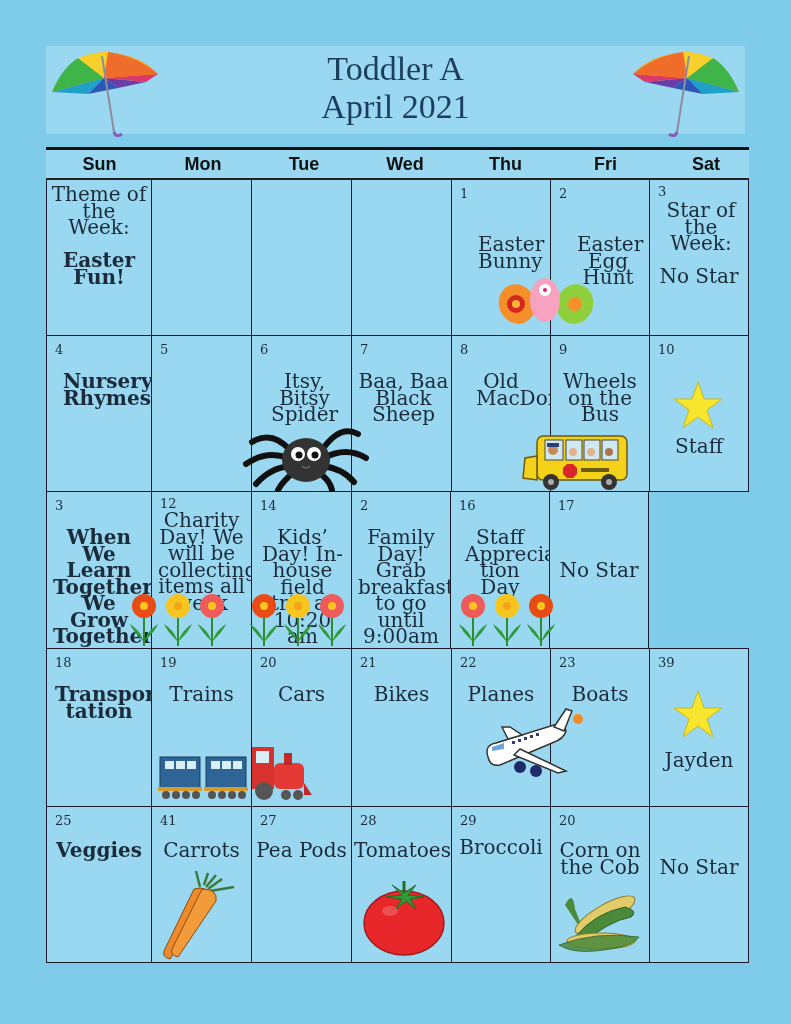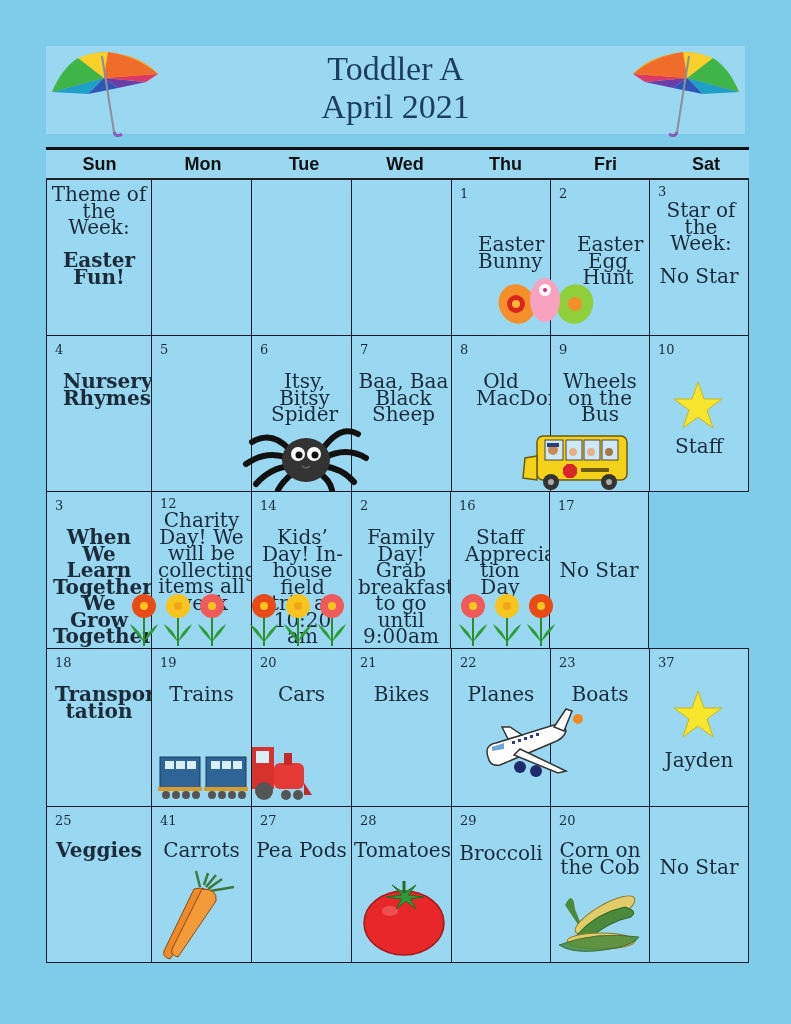--- a/index.html
+++ b/index.html
@@ -371,21 +371,21 @@
         <circle cx="40" cy="62" r="6" fill="#1f2a6b"></circle>
           <circle cx="56" cy="66" r="6" fill="#1f2a6b"></circle>
         <circle cx="98" cy="14" r="5" fill="#f08a24"></circle>
       </svg>
     </div>
     <div class="cell" style="width:99px">
       <span class="daynum">23</span>
       <div class="txt" style="top:37px">Boats</div>
     </div>
     <div class="cell" style="width:100px">
-      <span class="daynum">37</span>
+      <span class="daynum">39</span>
       <svg class="art" style="left:22px;top:40px" width="52" height="50" viewBox="0 0 52 50">
         <polygon points="26,2 32,19 50,19 35,30 41,48 26,37 11,48 17,30 2,19 20,19" fill="#f7e52e" stroke="#c9b81a" stroke-width="1"></polygon>
       </svg>
       <div class="txt" style="top:103px">Jayden</div>
     </div>
   </div>
 
   <div class="week" style="height:155px">
     <div class="cell" style="width:105px">
       <span class="daynum">25</span>
@@ -415,21 +415,21 @@
       <div class="txt" style="top:35px">Tomatoes</div>
       <svg class="art" style="left:10px;top:72px" width="84" height="78" viewBox="0 0 84 78">
         <ellipse cx="42" cy="44" rx="40" ry="32" fill="#e8272a" stroke="#a41a1a" stroke-width="1.5"></ellipse>
         <ellipse cx="28" cy="32" rx="8" ry="5" fill="#f26a6a" opacity="0.6"></ellipse>
         <path d="M42 14 L30 6 L40 16 L24 18 L40 20 L34 30 L44 22 L54 30 L48 20 L62 18 L46 16 L54 6 Z" fill="#2f9a3a" stroke="#1e6e26" stroke-width="1"></path>
         <path d="M42 14 L42 2" stroke="#1e6e26" stroke-width="3"></path>
       </svg>
     </div>
     <div class="cell" style="width:99px">
       <span class="daynum">29</span>
-      <div class="txt" style="top:38px">Broccoli</div>
+      <div class="txt" style="top:32px">Broccoli</div>
     </div>
     <div class="cell" style="width:99px">
       <span class="daynum">20</span>
       <div class="txt" style="top:35px;left:6px;right:6px">Corn on the Cob</div>
       <svg class="art" style="left:4px;top:78px" width="90" height="72" viewBox="0 0 90 72">
         <path d="M10 20 Q18 4 20 24 L30 50 Z" fill="#4a8a3a"></path>
         <ellipse cx="50" cy="30" rx="34" ry="10" transform="rotate(-30 50 30)" fill="#e2cc6a" stroke="#8a7a2a"></ellipse>
         <path d="M20 52 Q40 28 70 22 Q84 26 76 32 Q54 36 28 58 Z" fill="#4a8a3a" stroke="#2f5e26"></path>
         <ellipse cx="46" cy="56" rx="34" ry="8" fill="#e2cc6a" stroke="#8a7a2a"></ellipse>
         <path d="M4 60 Q40 46 84 52 Q78 62 40 66 Q16 68 4 60 Z" fill="#4a8a3a" opacity="0.85" stroke="#2f5e26"></path>

